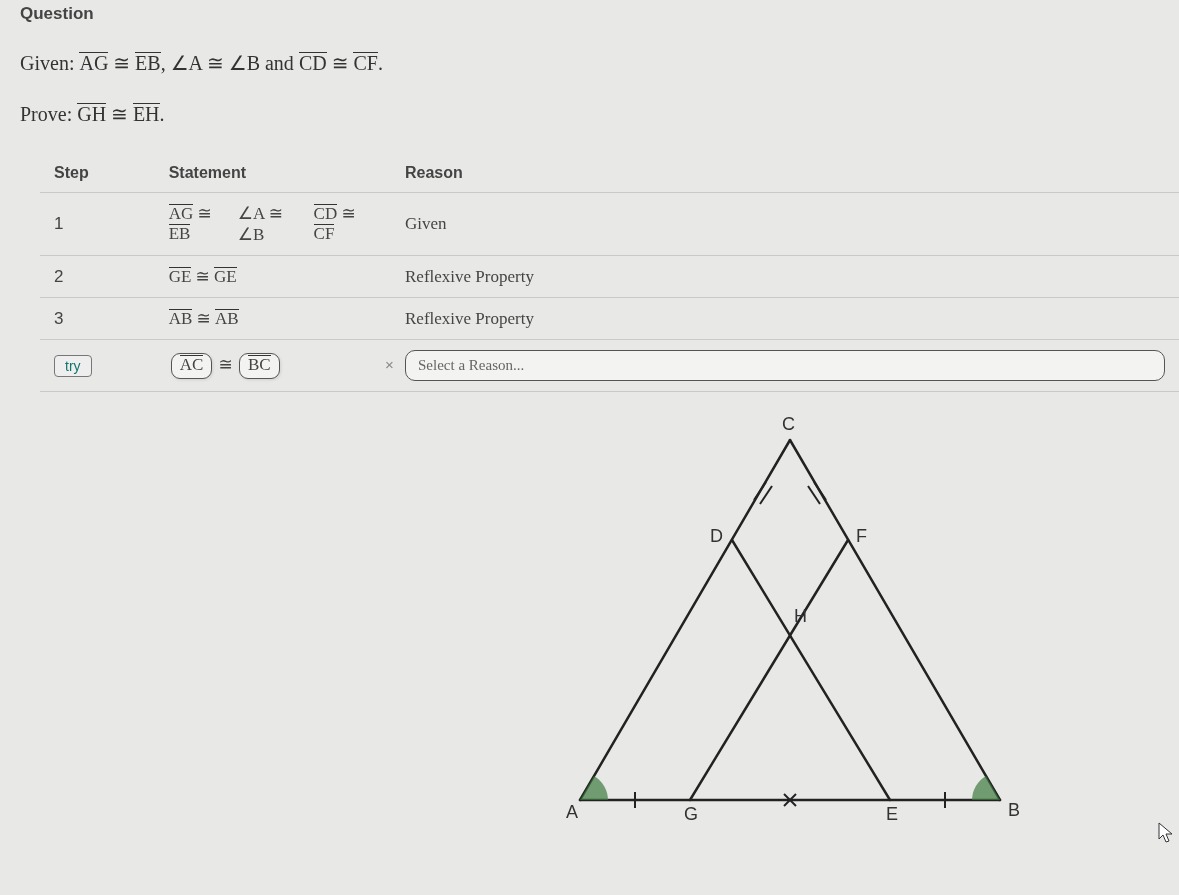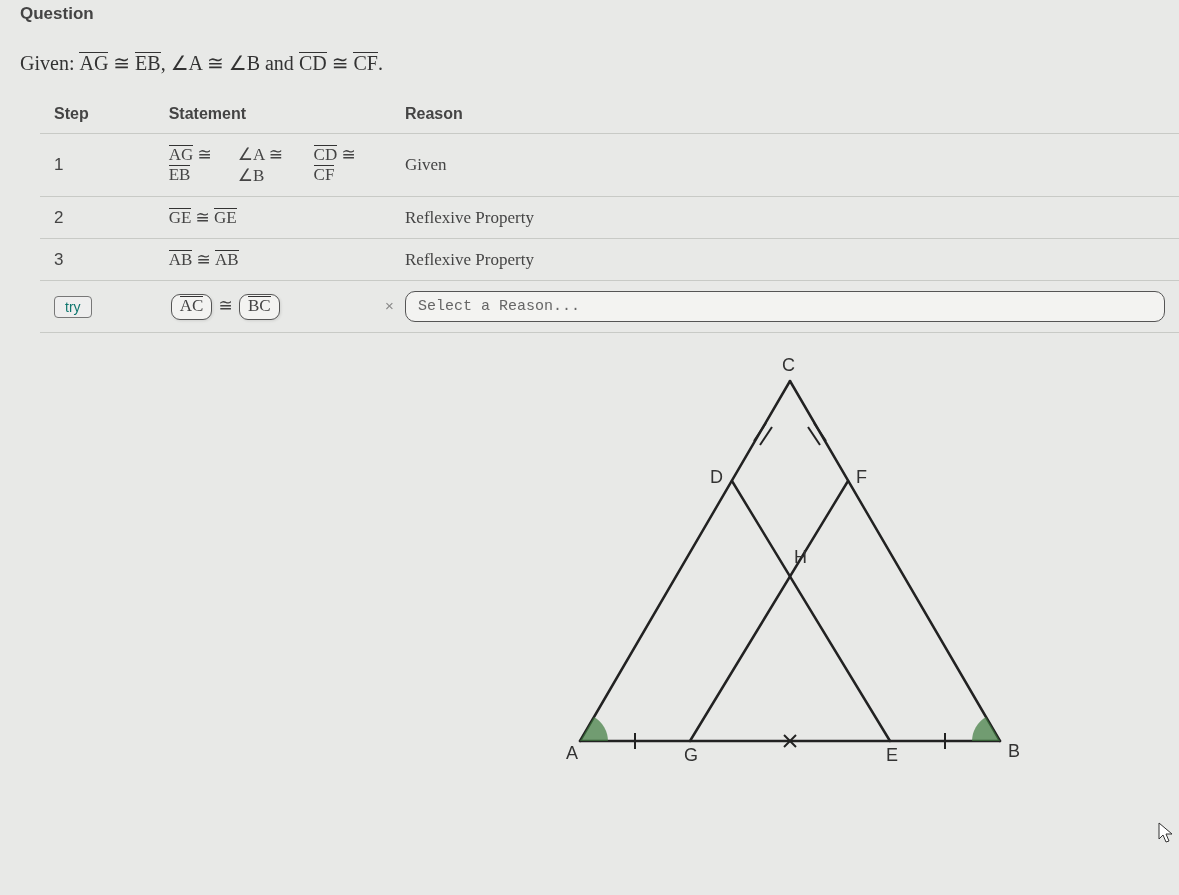--- a/index.html
+++ b/index.html
@@ -77,21 +77,21 @@
     box-shadow: 1px 1px 3px rgba(0,0,0,.1);
   }
   .reason-select {
     display: inline-block;
     border: 1.5px solid #555;
     border-radius: 10px;
     padding: 6px 12px;
     width: 760px;
     background: #f3f3f1;
     color: #666;
-    font-family: Liberation Mono, monospace;
+    font-family: Liberation Serif, serif;
     font-size: 15px;
     cursor: pointer;
     position: relative;
   }
   .close-x {
     position: absolute;
     left: -20px; top: 6px;
     font-family: Arial, sans-serif;
     color: #888;
     font-size: 15px;
@@ -124,20 +124,23 @@
 <body>
 
 <div class="page">
 
   <div class="question-label">Question</div>
 
   <div class="given">
     <span>Given: </span><span class="oline">AG</span><span> ≅ </span><span class="oline">EB</span><span>, </span><span>∠</span><span>A</span><span> ≅ </span><span>∠</span><span>B</span><span> and </span><span class="oline">CD</span><span> ≅ </span><span class="oline">CF</span><span>.</span>
   </div>
 
+  <div class="prove">
+    <span>Prove: </span><span class="oline">GH</span><span> ≅ </span><span class="oline">EH</span><span>.</span>
+  </div>
 
   <table class="proof-table">
     <thead>
       <tr>
         <th class="col-step">Step</th>
         <th class="col-stmt">Statement</th>
         <th>Reason</th>
       </tr>
     </thead>
     <tbody id="proof-body">

